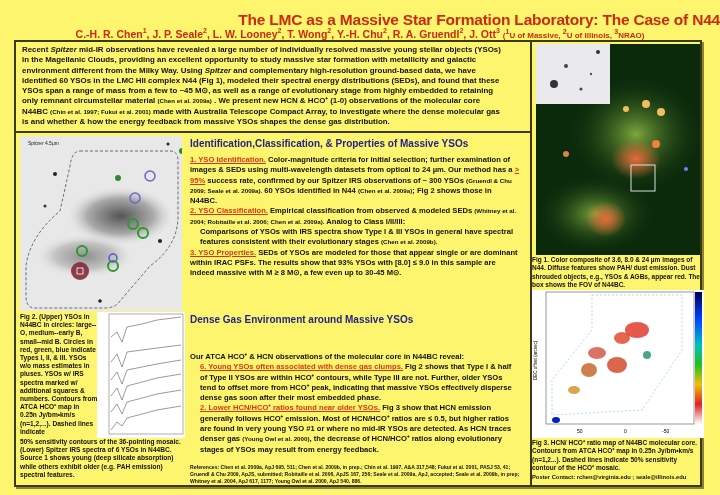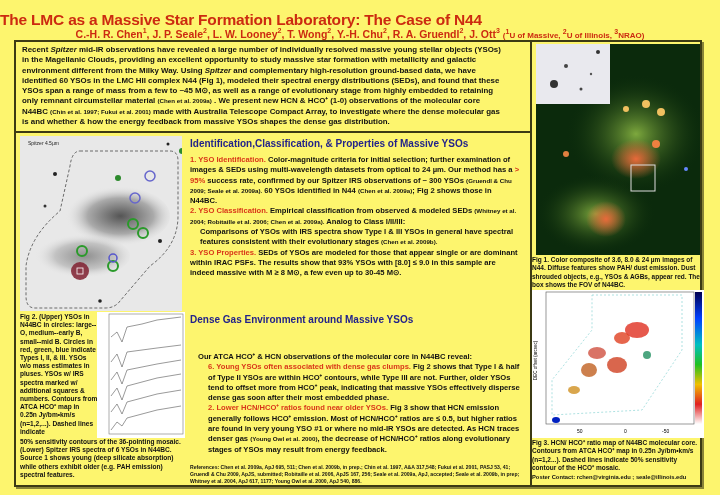--- a/index.html
+++ b/index.html
@@ -1,33 +1,33 @@
 <!DOCTYPE html>
 <html><head>
 <meta charset="utf-8">
 <style>
   html, body { margin:0; padding:0; }
   body { width:720px; height:495px; background:#fdf56e; position:relative; overflow:hidden; font-family:"Liberation Sans", sans-serif; color:#111; }
-  .title { position:absolute; left:0; top:11px; width:720px; text-align:left; font-size:15.5px; font-weight:bold; color:#cc2a10; letter-spacing:-0.2px; }
+  .title { position:absolute; left:0; top:11px; width:720px; text-align:right; font-size:15.5px; font-weight:bold; color:#cc2a10; letter-spacing:-0.2px; }
   .authors { position:absolute; left:0; top:27px; width:720px; text-align:center; font-size:10.5px; font-weight:bold; color:#cc2a10; }
   .authors sup { font-size:7px; }
   .authors .aff { font-size:8px; }
   .frame { position:absolute; left:14px; top:40px; width:688px; height:447px; border:2px solid #3c3a14; box-sizing:border-box; background:#fdf56e; box-shadow:2px 2px 0 #8a8438; }
   .intro { position:absolute; left:22px; top:45px; width:480px; font-size:7.9px; font-weight:bold; line-height:10.3px; }
   .intro i { }
   .small { font-size:6.2px; }
   .hline { position:absolute; height:2px; background:#3c3a14; }
   .vline { position:absolute; width:2px; background:#3c3a14; }
   .fig2img { position:absolute; left:20px; top:136px; width:162px; height:175px; background:#e8e8e8; overflow:hidden; }
   .fig2spec { position:absolute; left:97px; top:312px; width:88px; height:126px; background:#fff; }
   .fig2cap { position:absolute; left:20px; top:313px; width:78px; font-size:6.6px; font-weight:bold; line-height:8.2px; }
   .fig2cap2 { position:absolute; left:20px; top:438px; width:165px; font-size:6.6px; font-weight:bold; line-height:8.2px; }
   .section-h { position:absolute; font-size:10px; font-weight:bold; color:#23238a; text-align:left; }
   .body-col { position:absolute; left:190px; width:330px; font-size:7.6px; font-weight:bold; line-height:10.3px; }
-  .red { color:#d9371a; }
+  .red { color:#d9371a;text-decoration:underline; }
   .ind { padding-left:10px; }
   .refs { position:absolute; left:190px; top:464px; width:330px; font-size:5.1px; font-weight:bold; line-height:6.9px; }
   .fig1img { position:absolute; left:536px; top:44px; width:164px; height:211px; background:#0a2a0a; overflow:hidden; }
   .fig1inset { position:absolute; left:536px; top:44px; width:74px; height:60px; background:#e9e9ee; }
   .fig1cap { position:absolute; left:532px; top:256px; width:170px; font-size:6.5px; font-weight:bold; line-height:8.3px; }
   .fig3img { position:absolute; left:532px; top:290px; width:172px; height:148px; background:#fff; }
   .fig3cap { position:absolute; left:532px; top:439px; width:170px; font-size:6.5px; font-weight:bold; line-height:8.3px; }
   .contact { position:absolute; left:532px; top:474px; width:170px; font-size:5.8px; font-weight:bold; }
 </style>
 </head>
@@ -110,21 +110,21 @@
   <div>
     <span class="red">2. YSO Classification.</span><span>  Empirical classification from observed &amp; modeled SEDs </span><span class="small">(Whitney et al. 2004; Robitaille et al. 2006; Chen et al. 2009a).</span><span>  Analog to Class I/II/III:</span>
   </div>
   <div class="ind"><span>Comparisons of YSOs with IRS spectra show Type I &amp; III YSOs in general have spectral features consistent with their evolutionary stages </span><span class="small">(Chen et al. 2009b).</span></div>
   <div>
     <span class="red">3. YSO Properties.</span><span>  SEDs of YSOs are modeled for those that appear single or are dominant within IRAC PSFs.  The results show that 93% YSOs with [8.0] ≤ 9.0 in this sample are indeed massive with M ≥ 8 M⊙, a few even up to 30-45 M⊙.</span>
   </div>
 </div>
 
 <div class="section-h" style="left:190px; top:314px; width:330px;">Dense Gas Environment around Massive YSOs</div>
-<div class="body-col" style="top:352px;margin-left:8px;">
+<div class="body-col" style="top:352px;">
   <div>Our ATCA HCO⁺ &amp; HCN observations of the molecular core in N44BC reveal:</div>
   <div class="ind"><span class="red">6. Young YSOs often associated with dense gas clumps.</span><span> Fig 2 shows that Type I &amp; half of Type II YSOs are within HCO⁺ contours, while Type III are not.  Further, older YSOs tend to offset more from HCO⁺ peak, indicating that massive YSOs effectively disperse dense gas soon after their most embedded phase.</span></div>
   <div class="ind"><span class="red">2. Lower HCN/HCO⁺ ratios found near older YSOs.</span><span> Fig 3 show that HCN emission generally follows HCO⁺ emission. Most of HCN/HCO⁺ ratios are ≤ 0.5, but higher ratios are found in very young YSO #1 or where no mid-IR YSOs are detected.  As HCN traces denser gas </span><span class="small">(Young Owl et al. 2000)</span><span>, the decrease of HCN/HCO⁺ ratios along evolutionary stages of YSOs may result from energy feedback.</span></div>
 </div>
 
 <div class="refs">References:  Chen et al. 2009a, ApJ 695, 511; Chen et al. 2009b, in prep.; Chin et al. 1997, A&amp;A 317,548; Fukui et al. 2001, PASJ 53, 41; Gruendl &amp; Chu 2009, ApJS, submitted; Robitaille et al. 2006, ApJS 167, 256; Seale et al. 2009a, ApJ, accepted; Seale et al. 2009b, in prep; Whitney et al. 2004, ApJ 617, 1177; Young Owl et al. 2000, ApJ 540, 886.</div>
 
 <div class="fig1img">
   <svg width="164" height="211" viewBox="0 0 164 211">
     <defs>

